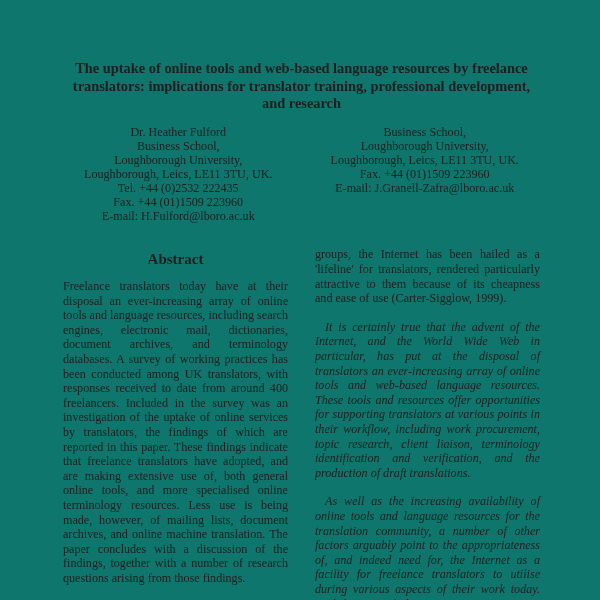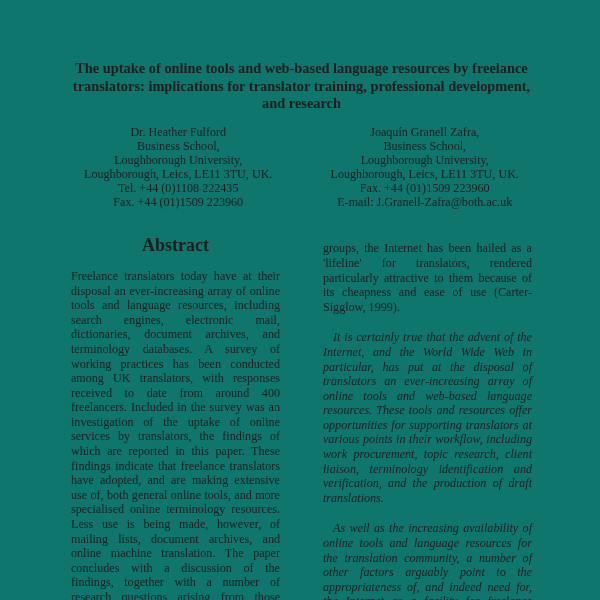--- a/index.html
+++ b/index.html
@@ -41,26 +41,26 @@
     gap: 11px;
     margin-top: 16px;
   }
   .col {
     flex: 1;
     min-width: 0;
     text-align: justify;
     font-size: 12.1px;
     line-height: 14.6px;
   }
-  .col p { margin: 16px; }
+  .col p { margin: 8px; }
   .abstract-heading {
     text-align: center;
     font-weight: bold;
     margin: 13px 0 12px 0;
-    font-size: 18px;
+    font-size: 15px;
   }
   .para-gap { margin-top: 14px !important; }
   .first-line-indent { text-indent: 10px; font-style: italic; }
   .keywords-para { margin-top: 15px !important; }
   .keywords-label { font-style: italic; }
   .subheading {
     font-weight: bold;
     text-indent: 10px;
     margin-top: 14px !important;
   }
@@ -71,30 +71,30 @@
 <div class="page">
 
   <div class="paper-title">The uptake of online tools and web-based language resources by freelance translators: implications for translator training, professional development, and research</div>
 
   <div class="authors-row">
     <div class="author-block">
       <div class="author-line">Dr. Heather Fulford</div>
       <div class="author-line">Business School,</div>
       <div class="author-line">Loughborough University,</div>
       <div class="author-line">Loughborough, Leics, LE11 3TU, UK.</div>
-      <div class="author-line">Tel. +44 (0)1108 222435</div>
+      <div class="author-line">Tel. +44 (0)2532 222435</div>
       <div class="author-line">Fax. +44 (01)1509 223960</div>
+      <div class="author-line">E-mail: H.Fulford@lboro.ac.uk</div>
     </div>
     <div class="author-block">
-      <div class="author-line">Joaquín Granell Zafra,</div>
       <div class="author-line">Business School,</div>
       <div class="author-line">Loughborough University,</div>
       <div class="author-line">Loughborough, Leics, LE11 3TU, UK.</div>
       <div class="author-line">Fax. +44 (01)1509 223960</div>
-      <div class="author-line">E-mail: J.Granell-Zafra@both.ac.uk</div>
+      <div class="author-line">E-mail: J.Granell-Zafra@lboro.ac.uk</div>
     </div>
   </div>
 
   <div class="columns">
 
     <div class="col">
       <div class="abstract-heading">Abstract</div>
       <p>Freelance translators today have at their disposal an ever-increasing array of online tools and language resources, including search engines, electronic mail, dictionaries, document archives, and terminology databases.  A survey of working practices has been conducted among UK translators, with responses received to date from around 400 freelancers.  Included in the survey was an investigation of the uptake of online services by translators, the findings of which are reported in this paper.  These findings indicate that freelance translators have adopted, and are making extensive use of, both general online tools, and more specialised online terminology resources.  Less use is being made, however, of mailing lists, document archives, and online machine translation.  The paper concludes with a discussion of the findings, together with a number of research questions arising from those findings.</p>
       <p class="keywords-para"><span class="keywords-label">Internet:</span> <span>Internet; freelance translator; translator training; online dictionary; language resources; multilingual database; terminology</span></p>
     </div>

